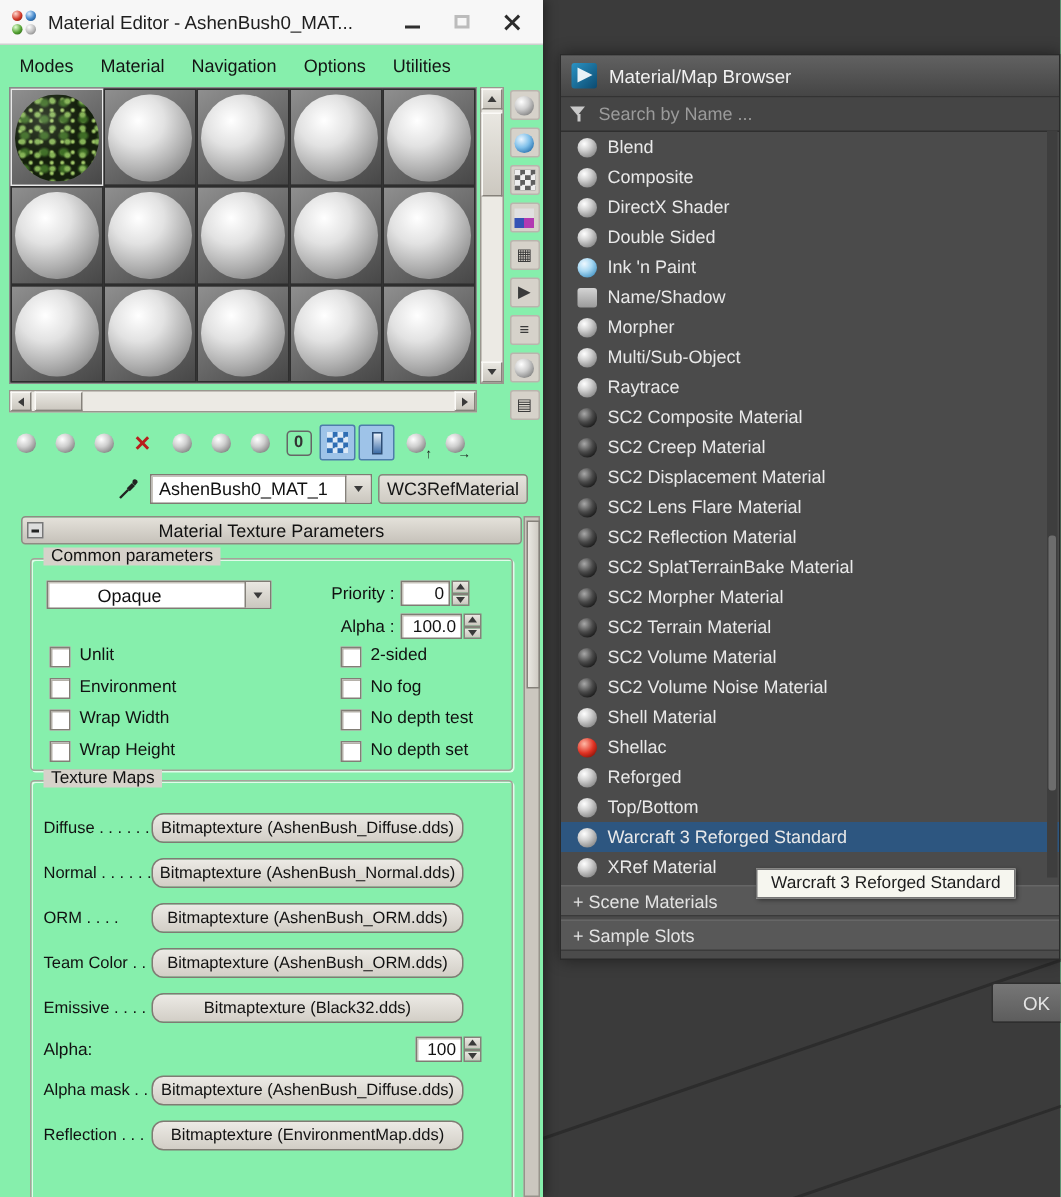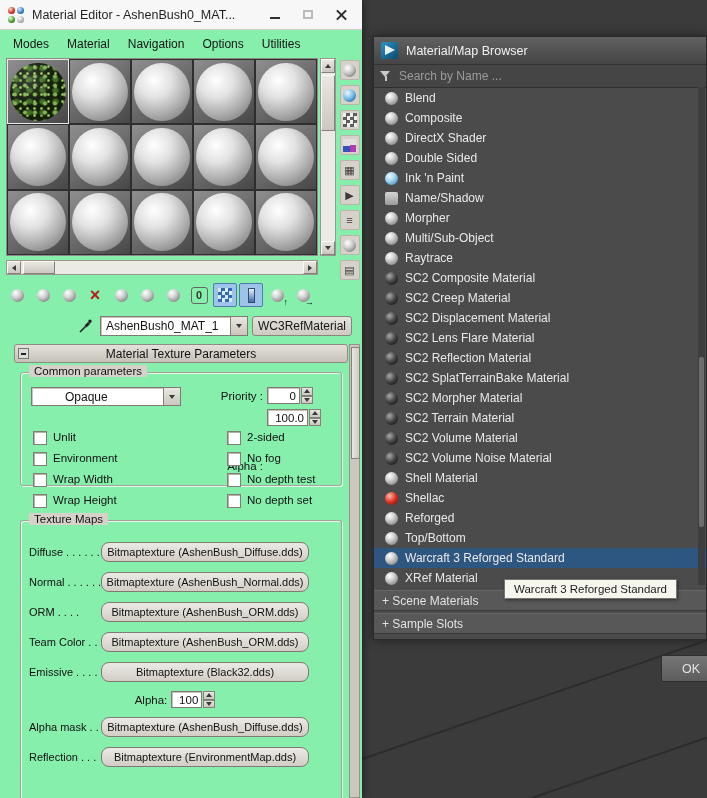--- a/index.html
+++ b/index.html
@@ -119,27 +119,27 @@
 
   
   .rollout{position:absolute;left:14px;top:344px;width:334px;height:19px;
            background:linear-gradient(#e4e1da,#c6c2ba);border:1px solid #8f8b83;border-radius:3px;
            display:flex;align-items:center;justify-content:center;font-size:12px;color:#111;box-sizing:border-box;}
   .roll-min{position:absolute;left:3px;top:3px;width:11px;height:11px;border:1px solid #777;
             background:#ddd;box-sizing:border-box;display:flex;align-items:center;justify-content:center;}
   .roll-min::after{content:"";width:5px;height:2px;background:#222;}
   .group{position:absolute;left:20px;width:322px;border:1px solid #a6a29a;border-radius:3px;
          box-shadow:inset 1px 1px 0 rgba(255,255,255,.75),1px 1px 0 rgba(255,255,255,.75);box-sizing:border-box;}
-  .g-common{top:372px;height:114px;}
+  .g-common{top:372px;height:142px;}
   .g-tex{top:520px;height:278px;border-bottom:none;border-radius:3px 3px 0 0;}
   .gtitle{position:absolute;left:8px;top:-8px;background:#d6d2ca;padding:0 5px;font-size:11.5px;color:#111;}
 
   #comboBlend{left:10px;top:14px;width:150px;height:19px;padding-left:28px;}
   .plabel,.alabel{position:absolute;width:60px;text-align:right;font-size:11.5px;color:#111;}
-  .plabel{left:182px;top:17px;} .alabel{left:182px;top:39px;margin-top:48px;}
+  .plabel{left:182px;top:17px;} .alabel{left:182px;top:39px;}
   .spin-slot{position:absolute;}
   .sp-pri{left:246px;top:14px;width:46px;} .sp-alp{left:246px;top:36px;width:54px;}
   .spin{display:flex;height:17px;width:100%;}
   .spin-f{flex:1;background:#fff;border:1px solid #7f7b73;box-shadow:inset 1px 1px 0 #c7c3bb;
           font-size:11.5px;color:#111;display:flex;align-items:center;justify-content:flex-end;
           padding-right:3px;box-sizing:border-box;min-width:0;}
   .spin-a{width:12px;display:flex;flex-direction:column;margin-left:1px;}
   .spin-b{flex:1;background:linear-gradient(#e9e7e1,#cbc7bf);border:1px solid #85817a;
           display:flex;align-items:center;justify-content:center;box-sizing:border-box;}
   .checks-left{position:absolute;left:12px;top:58px;}
@@ -149,21 +149,21 @@
           box-shadow:inset 1px 1px 0 #b5b1a9;margin-right:6px;flex:0 0 12px;}
   .chk-label{font-size:11.5px;color:#111;white-space:nowrap;}
 
   #texRows{position:absolute;left:0;top:12px;width:100%;}
   .tex-row{display:flex;align-items:center;height:22px;margin:8px 0 0 8px;}
   .tex-label{width:72px;font-size:11px;color:#111;white-space:nowrap;flex:0 0 72px;}
   .tex-btn{width:208px;height:20px;background:linear-gradient(#eceae5,#d2cec6);
            border:1px solid #7f7b73;border-radius:8px;font-size:11px;color:#111;
            display:flex;align-items:center;justify-content:center;white-space:nowrap;
            overflow:hidden;box-sizing:border-box;}
-  .tex-row.alpha{justify-content:center;padding-right:20px;height:17px;}
+  .tex-row.alpha{justify-content:space-between;padding-right:20px;height:17px;}
   .tex-alpha-label{font-size:11.5px;color:#111;margin-right:4px;}
   .tex-row.alpha .spin{width:44px;flex:0 0 44px;}
 
   .sbp{position:absolute;left:349px;top:344px;width:11px;height:454px;background:#cbc7bf;
        border:1px solid #97938b;box-sizing:border-box;}
   .sbp-thumb{position:absolute;left:1px;top:2px;width:7px;height:110px;
        background:linear-gradient(90deg,#e9e7e1,#cfcbc3);border:1px solid #85817a;}
 
   
   .browser{position:absolute;left:373px;top:36px;width:334px;z-index:2;background:#4b4b4b;

